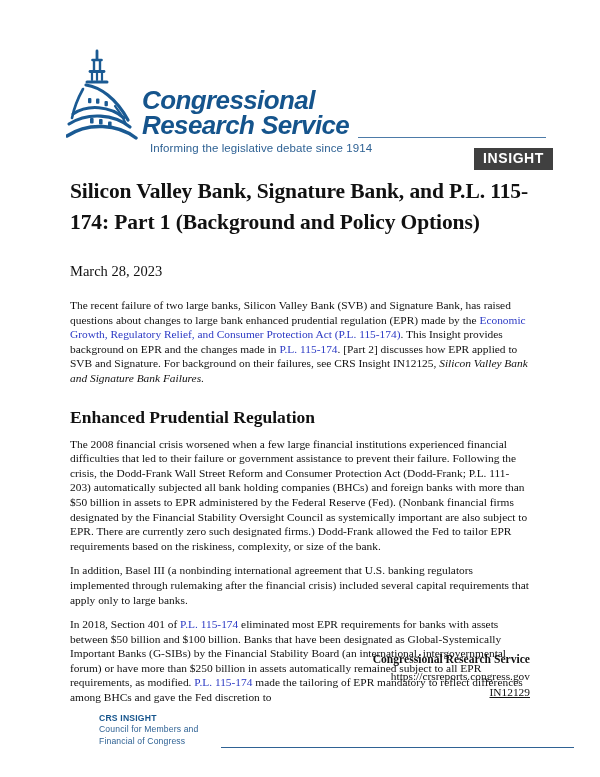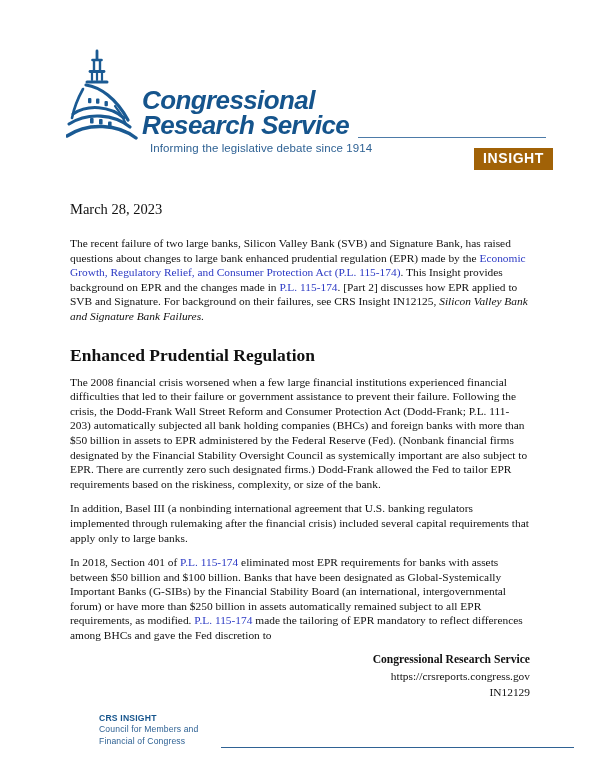--- a/index.html
+++ b/index.html
@@ -72,21 +72,21 @@
     top: 95px;
     width: 188px;
     height: 1px;
     background: #4d7ba8;
   }
 
   .insight-badge {
     position: absolute;
     left: 474px;
     top: 106px;
-    background: #a16207;
+    background: #404040;
     color: #ffffff;
     font-family: "Liberation Sans", "DejaVu Sans", sans-serif;
     font-weight: bold;
     font-size: 14px;
     letter-spacing: 0.6px;
     padding: 3px 9px 4px 9px;
     line-height: 15px;
   }
 
   
@@ -154,20 +154,21 @@
     font-size: 11.6px;
     line-height: 16px;
   }
   .colophon-url {
     font-size: 11.4px;
     line-height: 16px;
   }
   .colophon-id {
     font-size: 11.4px;
     line-height: 16px;
+    text-decoration: underline;
   }
 
   .footer {
     position: absolute;
     left: 70px;
     top: 713px;
     width: 480px;
     margin-left: 29px;
   }
   .footer-title {
@@ -240,20 +241,21 @@
       <div class="tagline">Informing the legislative debate since 1914</div>
     </div>
 
     <div class="tagline-rule"></div>
 
     <div class="insight-badge">INSIGHT</div>
   </div>
 
   <div class="content">
 
+    <h1 class="doc-title">Silicon Valley Bank, Signature Bank, and P.L. 115-174: Part 1 (Background and Policy Options)</h1>
 
     <div class="doc-date">March 28, 2023</div>
 
     <p class="body-text"><span>The recent failure of two large banks, Silicon Valley Bank (SVB) and Signature Bank, has raised questions about changes to large bank enhanced prudential regulation (EPR) made by the </span><a class="doclink" href="#">Economic Growth, Regulatory Relief, and Consumer Protection Act (P.L. 115-174)</a><span>. This Insight provides background on EPR and the changes made in </span><a class="doclink" href="#">P.L. 115-174</a><span>. [Part 2] discusses how EPR applied to SVB and Signature. For background on their failures, see CRS Insight IN12125, </span><span class="italic">Silicon Valley Bank and Signature Bank Failures</span><span>.</span></p>
 
     <h2 class="section-heading">Enhanced Prudential Regulation</h2>
 
     <p class="body-text">The 2008 financial crisis worsened when a few large financial institutions experienced financial difficulties that led to their failure or government assistance to prevent their failure. Following the crisis, the Dodd-Frank Wall Street Reform and Consumer Protection Act (Dodd-Frank; P.L. 111-203) automatically subjected all bank holding companies (BHCs) and foreign banks with more than $50 billion in assets to EPR administered by the Federal Reserve (Fed). (Nonbank financial firms designated by the Financial Stability Oversight Council as systemically important are also subject to EPR. There are currently zero such designated firms.) Dodd-Frank allowed the Fed to tailor EPR requirements based on the riskiness, complexity, or size of the bank.</p>
 
     <p class="body-text">In addition, Basel III (a nonbinding international agreement that U.S. banking regulators implemented through rulemaking after the financial crisis) included several capital requirements that apply only to large banks.</p>

